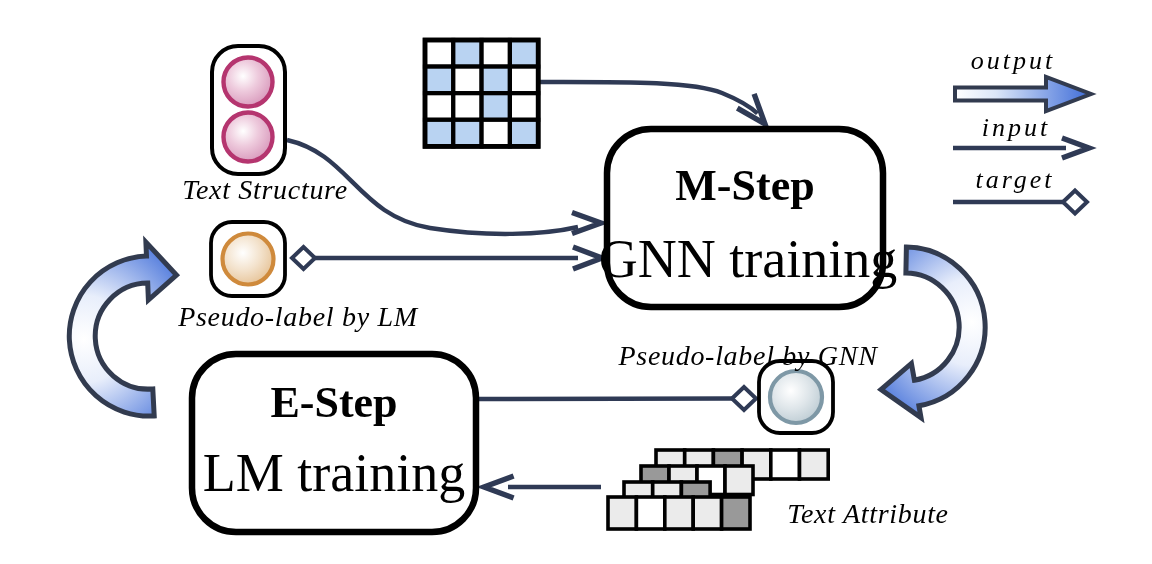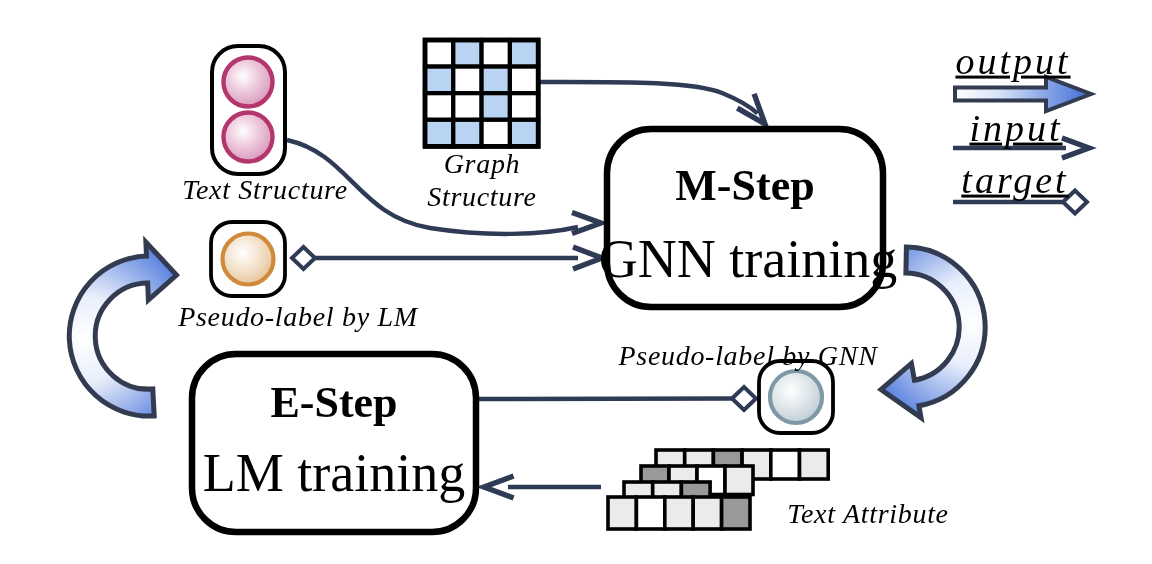--- a/index.html
+++ b/index.html
@@ -5,21 +5,21 @@
   html,body{margin:0;padding:0;background:#ffffff;}
   .stage{position:relative;width:1152px;height:564px;background:#ffffff;overflow:hidden;
          font-family:"Liberation Serif", serif;}
   .stage svg{position:absolute;left:0;top:0;}
   .lbl{position:absolute;transform:translate(-50%,-50%);white-space:nowrap;color:#000;
        text-align:center;line-height:1.18;}
   .italic{font-style:italic;}
   .boxtitle{font-weight:bold;font-size:44px;}
   .boxsub{font-size:54px;}
   .nodelbl{font-size:28px;letter-spacing:0.7px;}
-  .leglbl{font-size:38px;letter-spacing:3px;text-decoration:underline;}
+  .leglbl{font-size:26px;letter-spacing:3px;}
 </style>
 </head>
 <body>
 
 <div class="stage">
 
 <svg width="1152" height="564" viewBox="0 0 1152 564">
   <defs>
     <radialGradient id="gPink" cx="40%" cy="38%" r="72%">
       <stop offset="0%" stop-color="#ffffff"></stop>
@@ -149,24 +149,20 @@
         <rect x="608" y="497" width="28.4" height="32" fill="#ebebeb" stroke="#000000" stroke-width="3.6"></rect>
         <rect x="636.4" y="497" width="28.4" height="32" fill="#ffffff" stroke="#000000" stroke-width="3.6"></rect>
         <rect x="664.8" y="497" width="28.4" height="32" fill="#ebebeb" stroke="#000000" stroke-width="3.6"></rect>
         <rect x="693.2" y="497" width="28.4" height="32" fill="#ebebeb" stroke="#000000" stroke-width="3.6"></rect>
         <rect x="721.6" y="497" width="28.4" height="32" fill="#999999" stroke="#000000" stroke-width="3.6"></rect>
       </g>
 </svg>
 
 <div class="lbl italic nodelbl" style="left:265px;top:190px;">Text Structure</div>
 
-<div class="lbl italic nodelbl" style="left:482px;top:180px;">
-  <div>Graph</div>
-  <div>Structure</div>
-</div>
 
 <div class="lbl boxtitle" style="left:745px;top:186px;">M-Step</div>
 <div class="lbl boxsub" style="left:748px;top:260px;">GNN training</div>
 
 <div class="lbl boxtitle" style="left:334px;top:403px;">E-Step</div>
 <div class="lbl boxsub" style="left:334px;top:474px;">LM training</div>
 
 <div class="lbl italic nodelbl" style="left:298px;top:317px;">Pseudo-label by LM</div>
 
 <div class="lbl italic nodelbl" style="left:748px;top:356px;">Pseudo-label by GNN</div>

